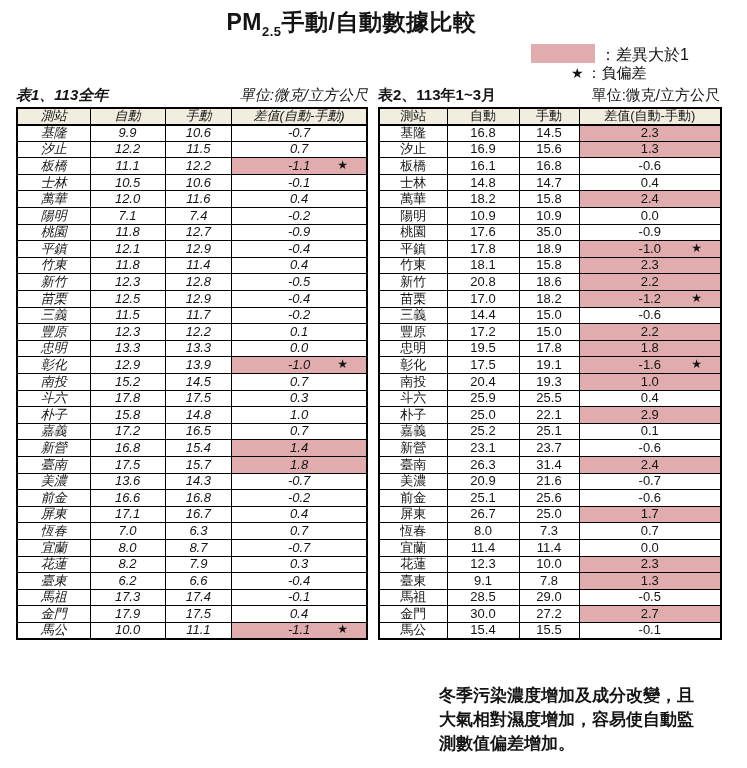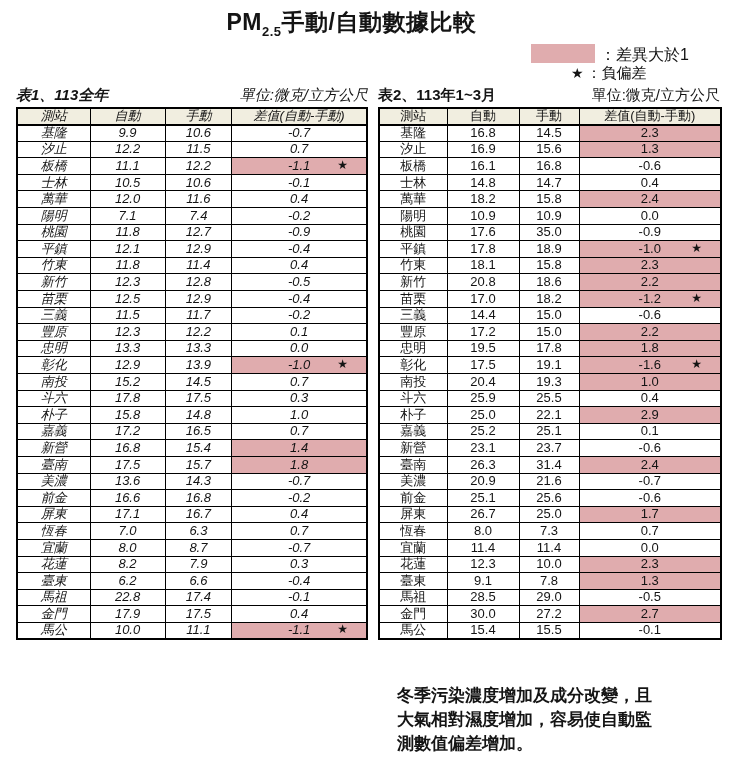--- a/index.html
+++ b/index.html
@@ -32,21 +32,21 @@
           font-size:13px; padding:0; position:relative; line-height:1.1; }
   th { background:var(--header-bg); font-weight:normal; }
   thead th { border-bottom:2px solid var(--border); }
   td.pink { background:var(--pink); }
   .star { position:absolute; right:18px; top:50%; transform:translateY(-50%);
           font-size:12px; }
 
   .note { position:absolute; left:397px; top:684px; width:352px; display:flex;
           font-size:17px; font-weight:bold; line-height:24px; }
   .note-label { width:62px; flex:none; }
-  .note-text { width:262px; }
+  .note-text { width:262px;margin-left:42px; }
 </style>
 </head>
 <body>
 
 <div class="page">
 
   <div class="title"><span>PM</span><sub>2.5</sub><span>手動/自動數據比較</span></div>
 
   <div class="legend-swatch"></div>
   <div class="legend-pink-label">：差異大於1</div>
@@ -236,21 +236,21 @@
             <td>0.3</td>
           </tr>
           <tr>
             <td>臺東</td>
             <td>6.2</td>
             <td>6.6</td>
             <td>-0.4</td>
           </tr>
           <tr>
             <td>馬祖</td>
-            <td>22.8</td>
+            <td>17.3</td>
             <td>17.4</td>
             <td>-0.1</td>
           </tr>
           <tr>
             <td>金門</td>
             <td>17.9</td>
             <td>17.5</td>
             <td>0.4</td>
           </tr>
           <tr>

